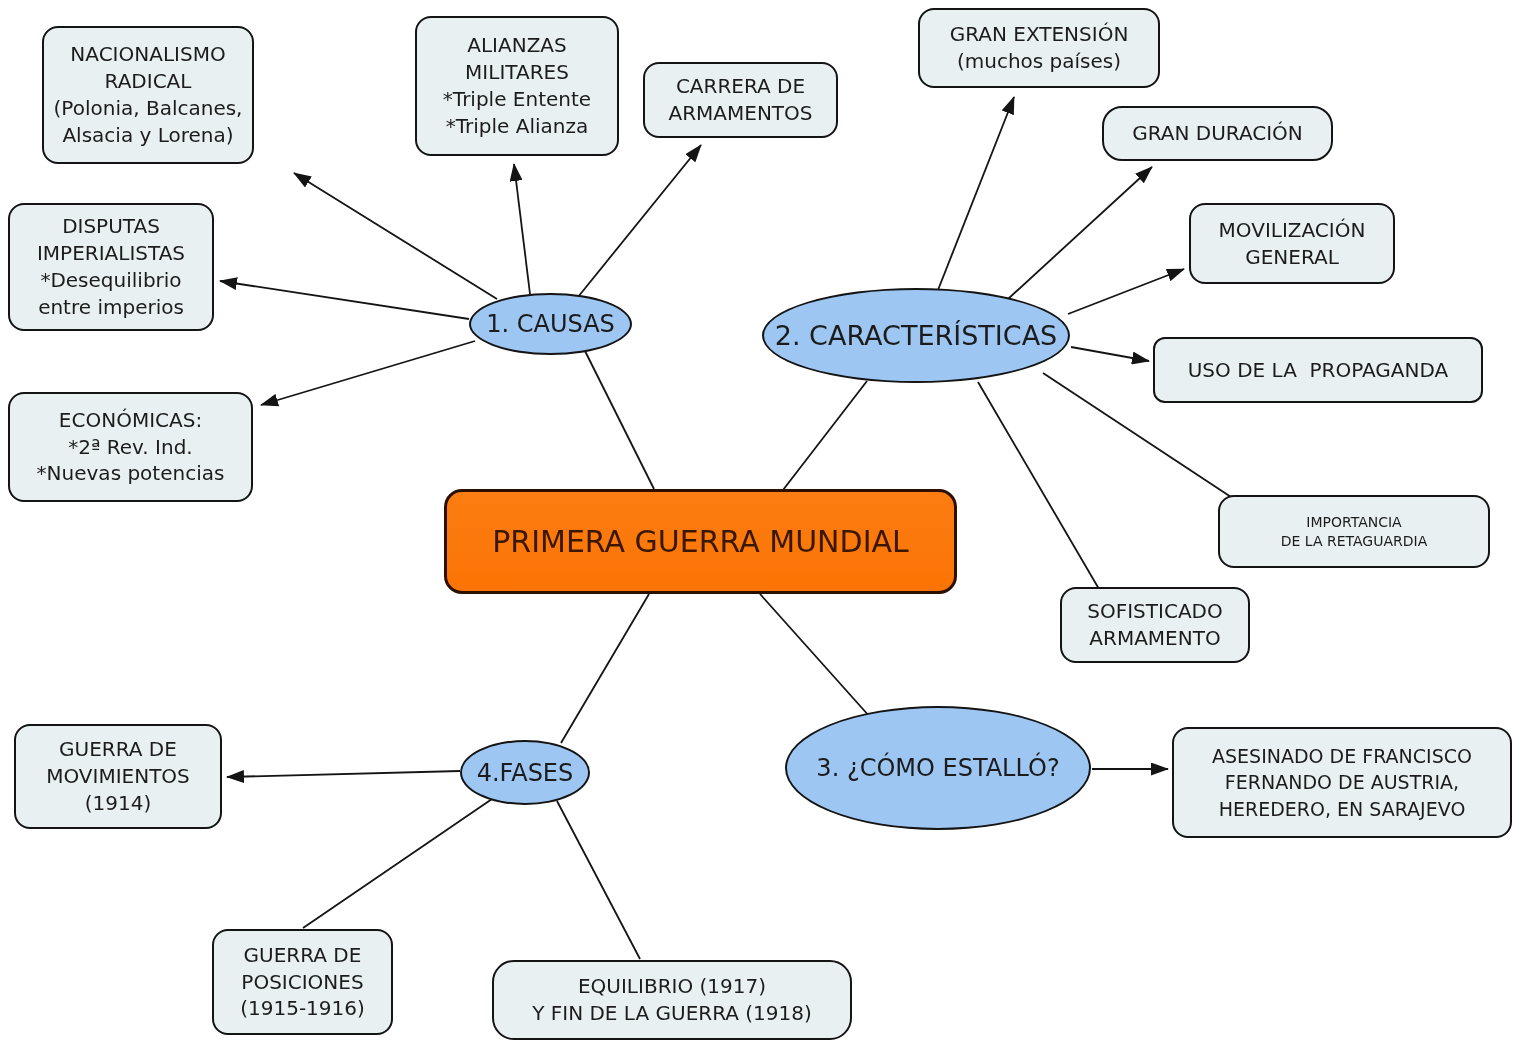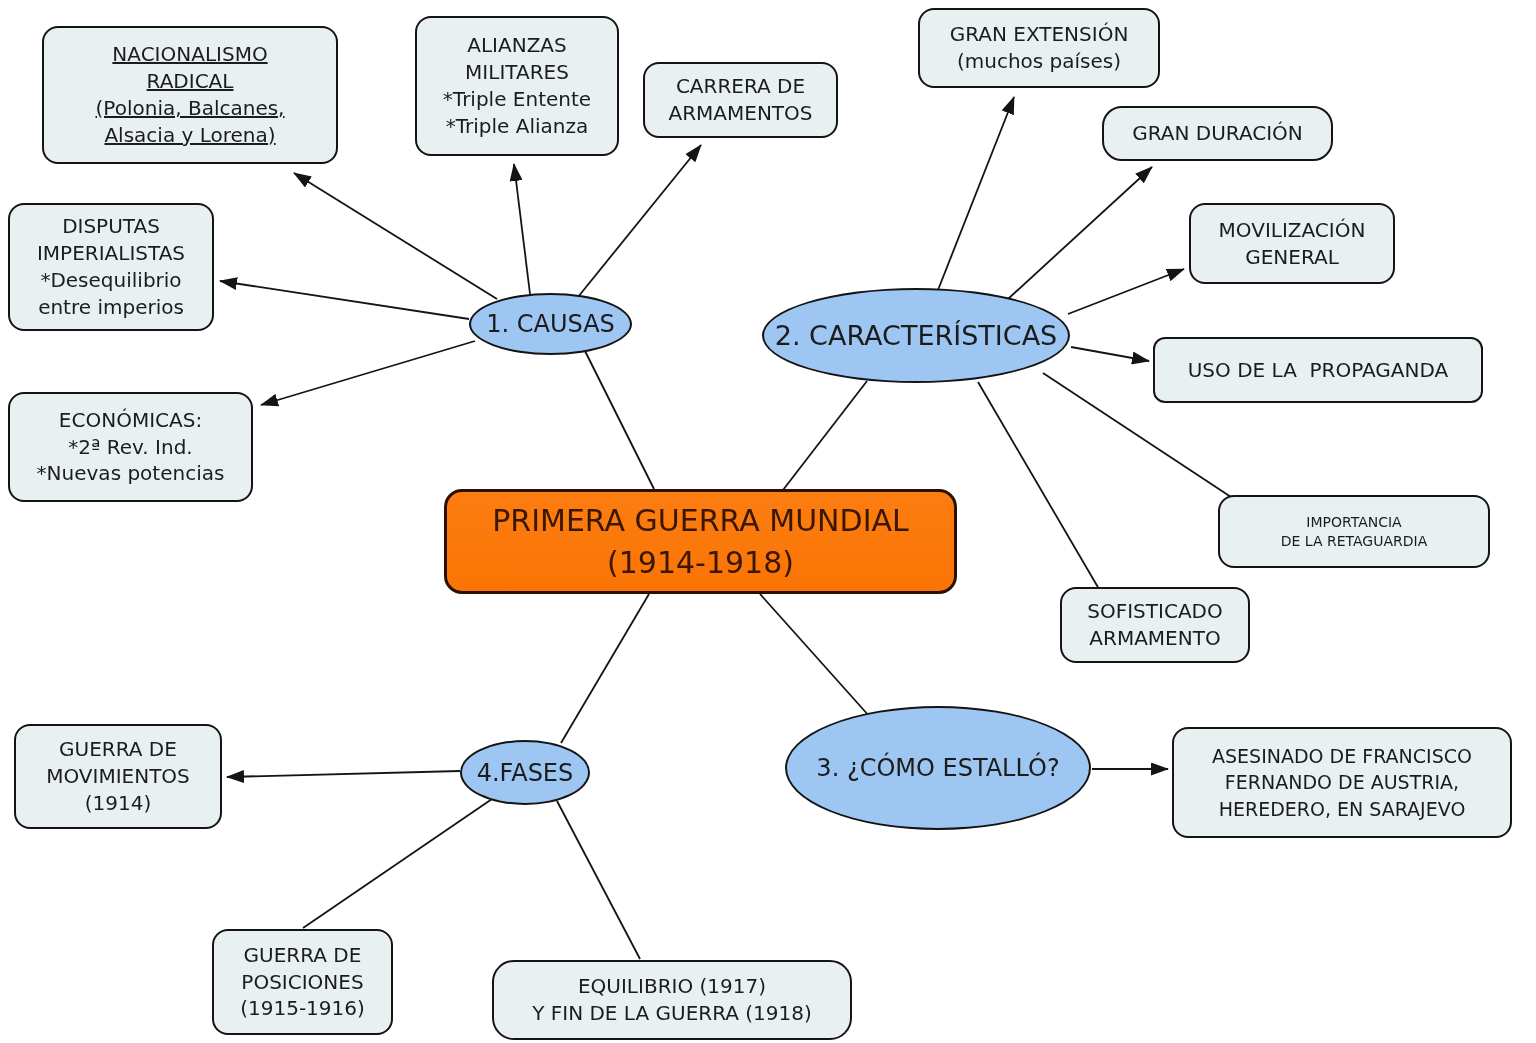--- a/index.html
+++ b/index.html
@@ -82,37 +82,36 @@
 
     <line x1="460" y1="771" x2="227" y2="777" marker-end="url(#arw)"></line>
     <line x1="492" y1="799" x2="303" y2="928"></line>
     <line x1="557" y1="801" x2="640" y2="959"></line>
 
     <line x1="1092" y1="769" x2="1168" y2="769" marker-end="url(#arw)"></line>
   </svg>
 
   <div class="node center-box" style="left:444px;top:489px;width:513px;height:105px;">
       <div>PRIMERA GUERRA MUNDIAL</div>
-      <div>(1914-1918)</div>
     </div>
 
   <div class="node ellipse" style="left:469px;top:293px;width:163px;height:62px;text-align:center;">
     <span>1. CAUSAS</span>
   </div>
   <div class="node ellipse" style="left:762px;top:288px;width:308px;height:95px;font-size:27px;">
     <span>2. CARACTERÍSTICAS</span>
   </div>
   <div class="node ellipse" style="left:785px;top:706px;width:306px;height:124px;">
     <span>3. ¿CÓMO ESTALLÓ?</span>
   </div>
   <div class="node ellipse" style="left:460px;top:740px;width:130px;height:65px;">
     <span>4.FASES</span>
   </div>
 
-  <div class="node box" style="left:42px;top:26px;width:296px;height:138px;text-decoration:underline;">
+  <div class="node box" style="left:42px;top:26px;width:212px;height:138px;">
       <div>NACIONALISMO</div>
       <div>RADICAL</div>
       <div>(Polonia, Balcanes,</div>
       <div>Alsacia y Lorena)</div>
     </div>
   <div class="node box" style="left:8px;top:203px;width:206px;height:128px;">
       <div>DISPUTAS</div>
       <div>IMPERIALISTAS</div>
       <div>*Desequilibrio</div>
       <div>entre imperios</div>

